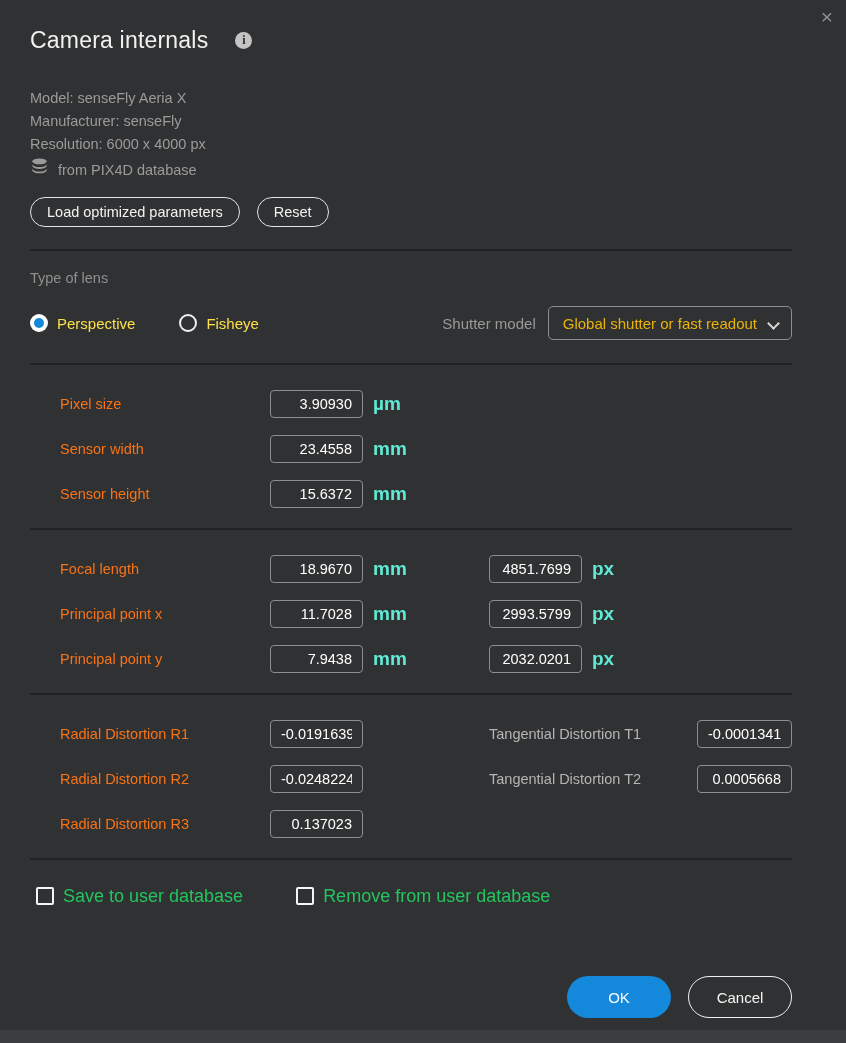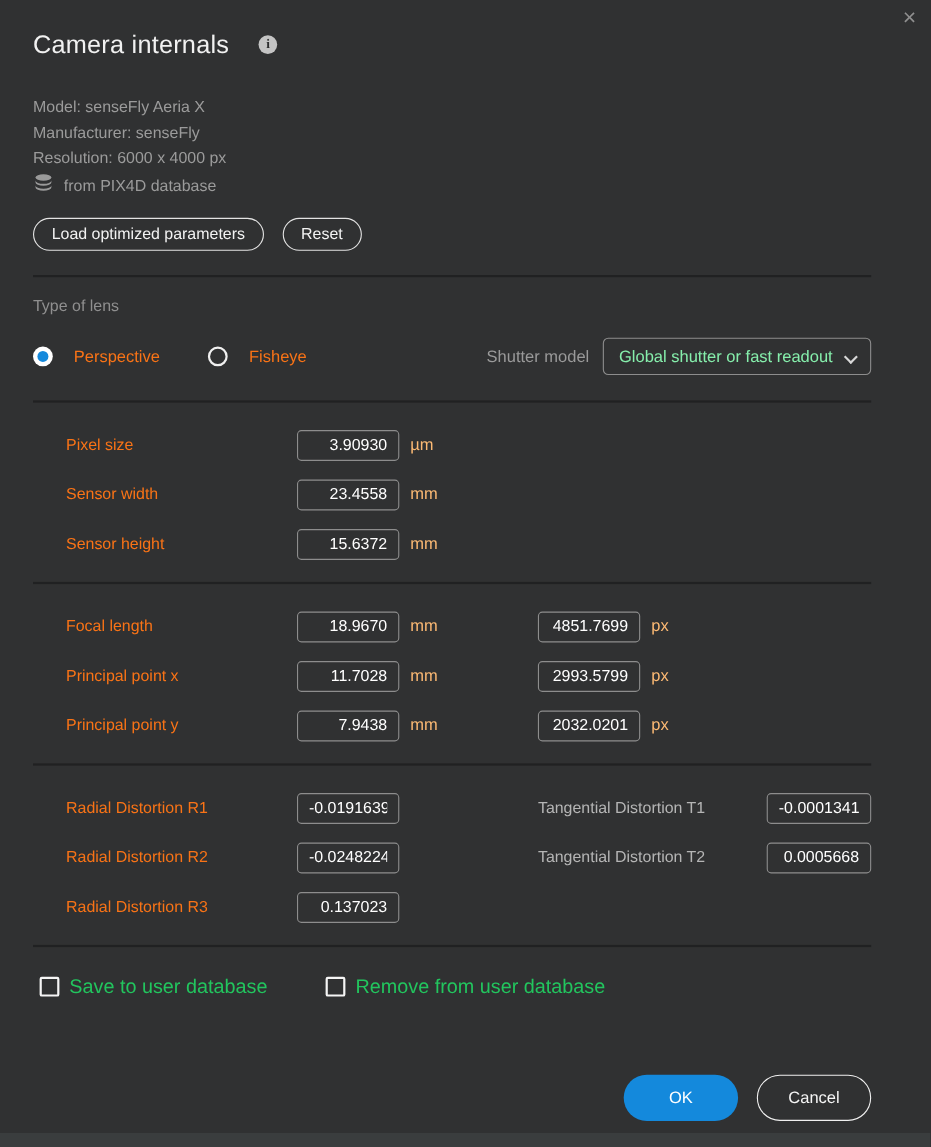--- a/index.html
+++ b/index.html
@@ -54,48 +54,48 @@
 
   .lens-row { margin-top:21px; display:flex; align-items:center; height:32px; }
   .radio-opt { display:flex; align-items:center; cursor:pointer; }
   .radio {
     width:18px; height:18px; border-radius:50%; box-sizing:border-box;
     display:flex; align-items:center; justify-content:center;
   }
   .radio.sel { background:#ffffff; }
   .radio.sel .dot { width:10px; height:10px; border-radius:50%; background:#1489dc; }
   .radio.unsel { border:2.5px solid #f0f0f0; background:transparent; }
-  .radio-label { margin-left:19px; font-size:15px; color:#f97316; }
+  .radio-label { margin-left:9px; font-size:15px; color:#fde047; }
   .opt-fisheye { margin-left:44px; }
 
   .shutter { margin-left:auto; display:flex; align-items:center; }
   .shutter-label { font-size:15px; color:#9a9a9a; margin-right:12px; }
   .dropdown {
     height:32px; border:1px solid #8d8d8d; border-radius:5px;
     display:flex; align-items:center; padding:0 12px 0 14px;
-    font-size:15px; color:#86efac; cursor:pointer; background:transparent;
+    font-size:15px; color:#eab308; cursor:pointer; background:transparent;
   }
   .chev { margin-left:12px; width:10px; height:10px; position:relative; top:-2px; }
   .chev:before {
     content:""; position:absolute; left:0; top:3px; width:7px; height:7px;
     border-right:2px solid #d8d8d8; border-bottom:2px solid #d8d8d8;
     transform:rotate(45deg);
   }
   .d2 { margin-top:24px; }
 
   .fsection { padding:16px 0 12px 0; }
   .frow { display:flex; align-items:center; height:45px; padding-left:30px; }
   .flbl { width:210px; font-size:14.5px; color:#f97316; }
   .inp {
     width:93px; height:28px; box-sizing:border-box;
     background:transparent; border:1px solid #8d8d8d; border-radius:4px;
     color:#ffffff; font-size:14.5px; text-align:right; padding:0 10px;
     font-family:"Liberation Sans", sans-serif; outline:none;
   }
-  .unit { width:30px; margin-left:10px; font-size:15px; color:#fdba74; }
+  .unit { width:30px; margin-left:10px; font-size:19px; color:#5eead4;font-weight:bold; }
   .inp2 { margin-left:86px; }
   .dlbl2 { margin-left:126px; width:208px; font-size:14.5px; color:#b5b5b5; }
   .inp-d2 { width:95px; }
 
   
   .cb-row { display:flex; align-items:center; margin-top:26px; padding-left:6px; height:20px; }
   .cbox {
     width:18px; height:18px; box-sizing:border-box;
     border:2.5px solid #f5f5f5; border-radius:2px; background:transparent;
     cursor:pointer;

